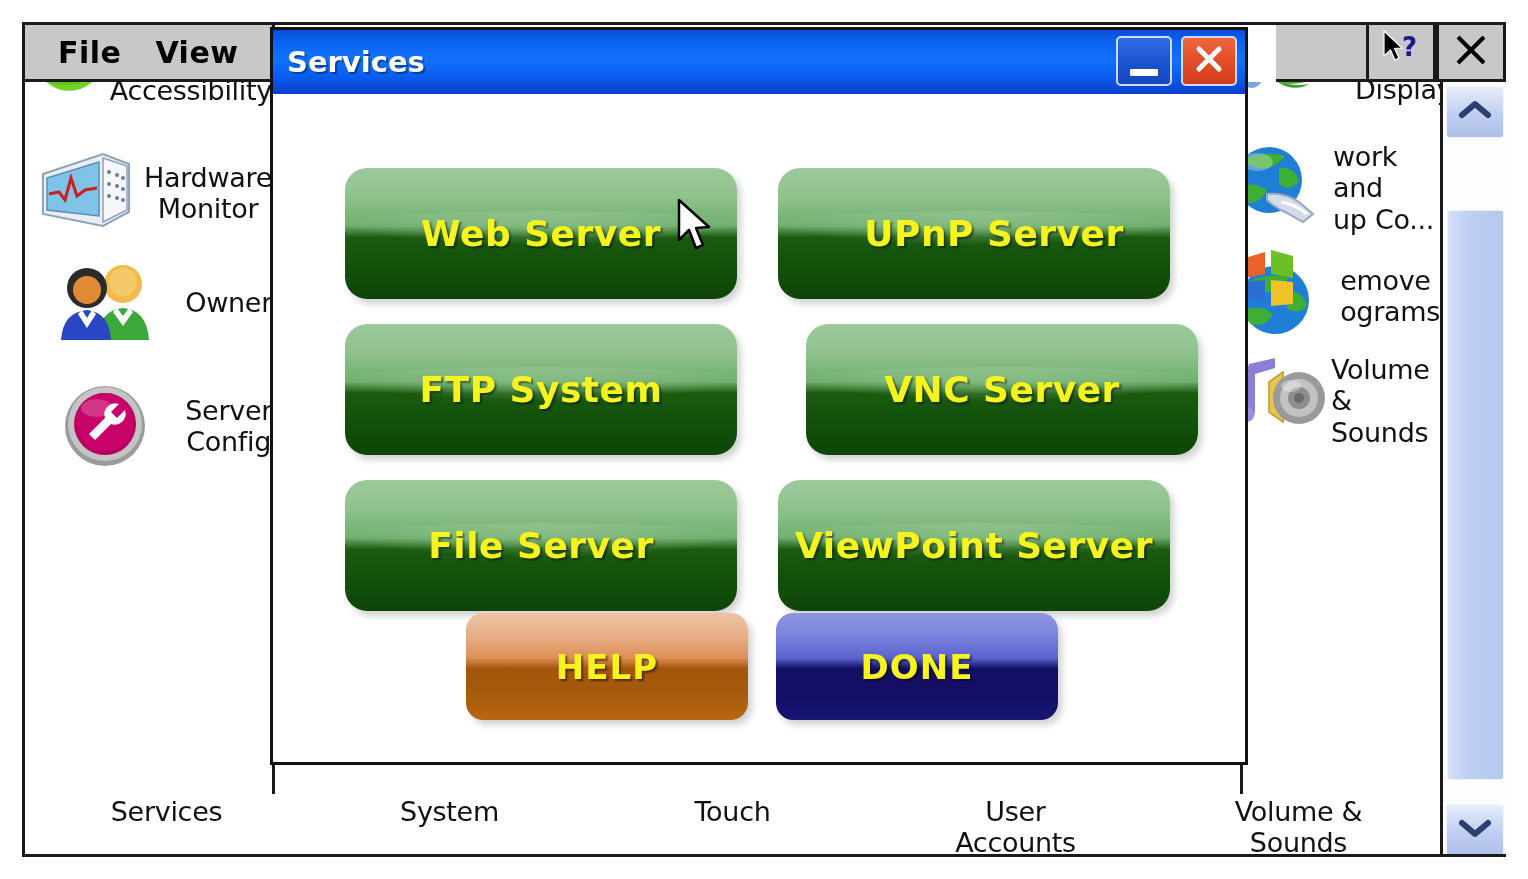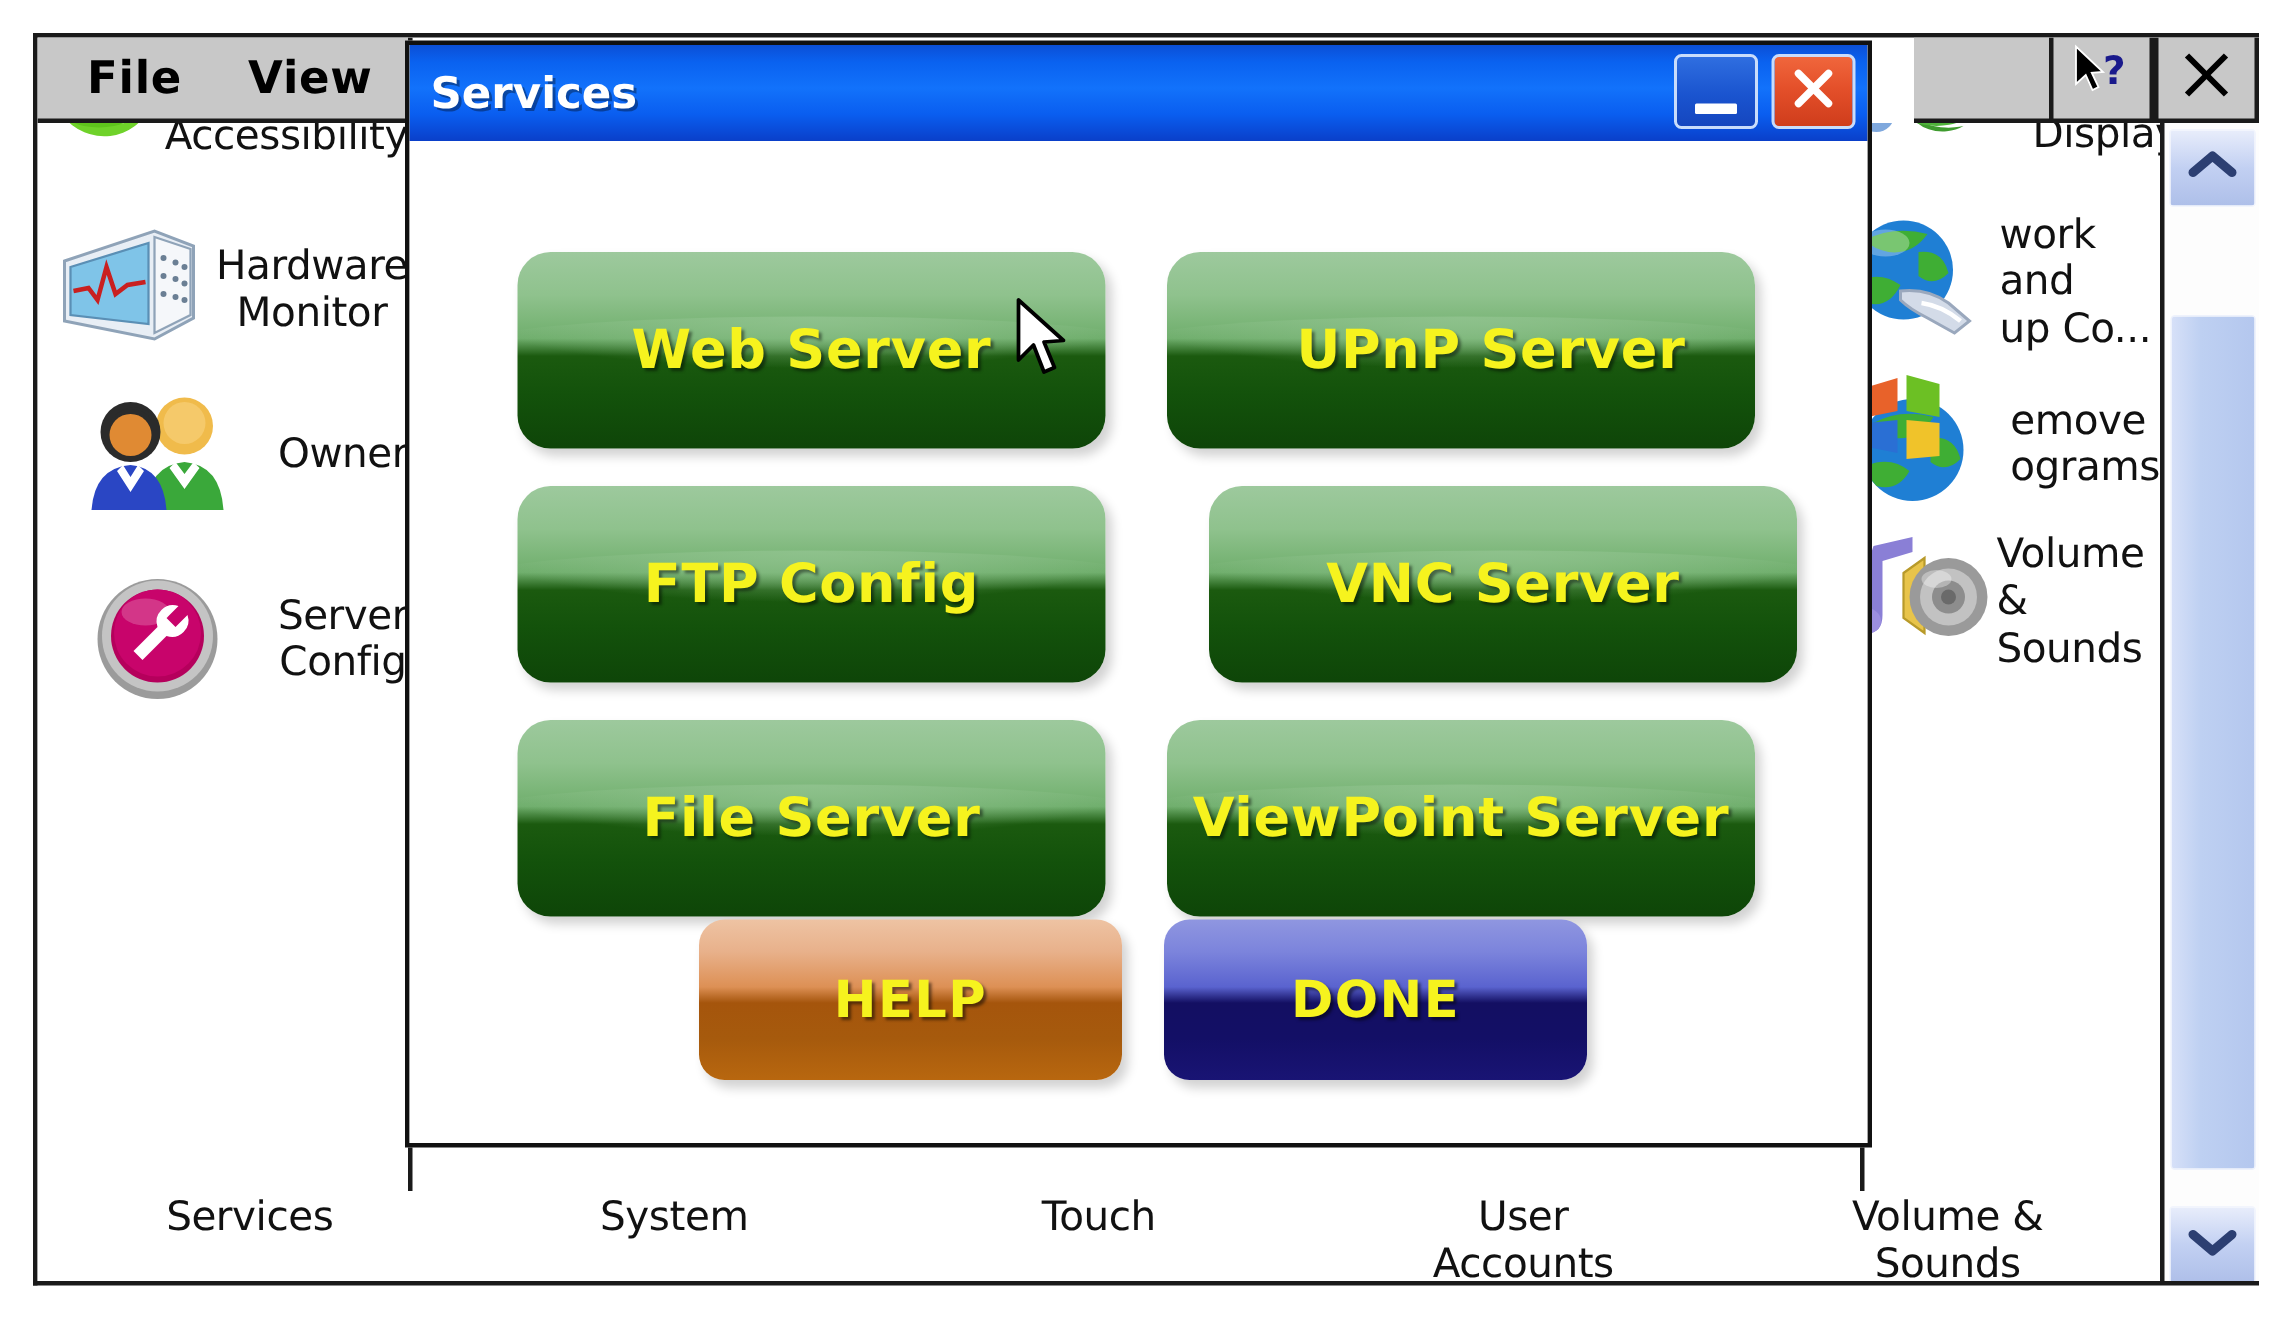--- a/index.html
+++ b/index.html
@@ -24,21 +24,21 @@
   
   #menubar {
     position: absolute;
     left: 0; top: 0;
     width: 250px; height: 57px;
     background: #c8c8c8;
     border-bottom: 3px solid #1a1a1a;
     border-right: 3px solid #1a1a1a;
     display: flex;
     align-items: center;
-    gap: 44px;
+    gap: 34px;
     padding-left: 33px;
     z-index: 30;
   }
   .menu-item {
     font-size: 30px;
     font-weight: bold;
     color: #000000;
     letter-spacing: 0.5px;
     font-family: "DejaVu Sans", sans-serif;
     cursor: default;
@@ -521,21 +521,21 @@
       </div>
     </div>
   </div>
 
   <div id="dlg-body">
 
     <div class="svc-btn" id="svc-web">
       <span class="svc-label">Web Server</span>
     </div>
     <div class="svc-btn" id="svc-ftp">
-      <span class="svc-label">FTP Config</span>
+      <span class="svc-label">FTP System</span>
     </div>
     <div class="svc-btn" id="svc-file">
       <span class="svc-label">File Server</span>
     </div>
     <div class="svc-btn" id="svc-upnp">
       <span class="svc-label">UPnP Server</span>
     </div>
     <div class="svc-btn" id="svc-vnc">
       <span class="svc-label">VNC Server</span>
     </div>

